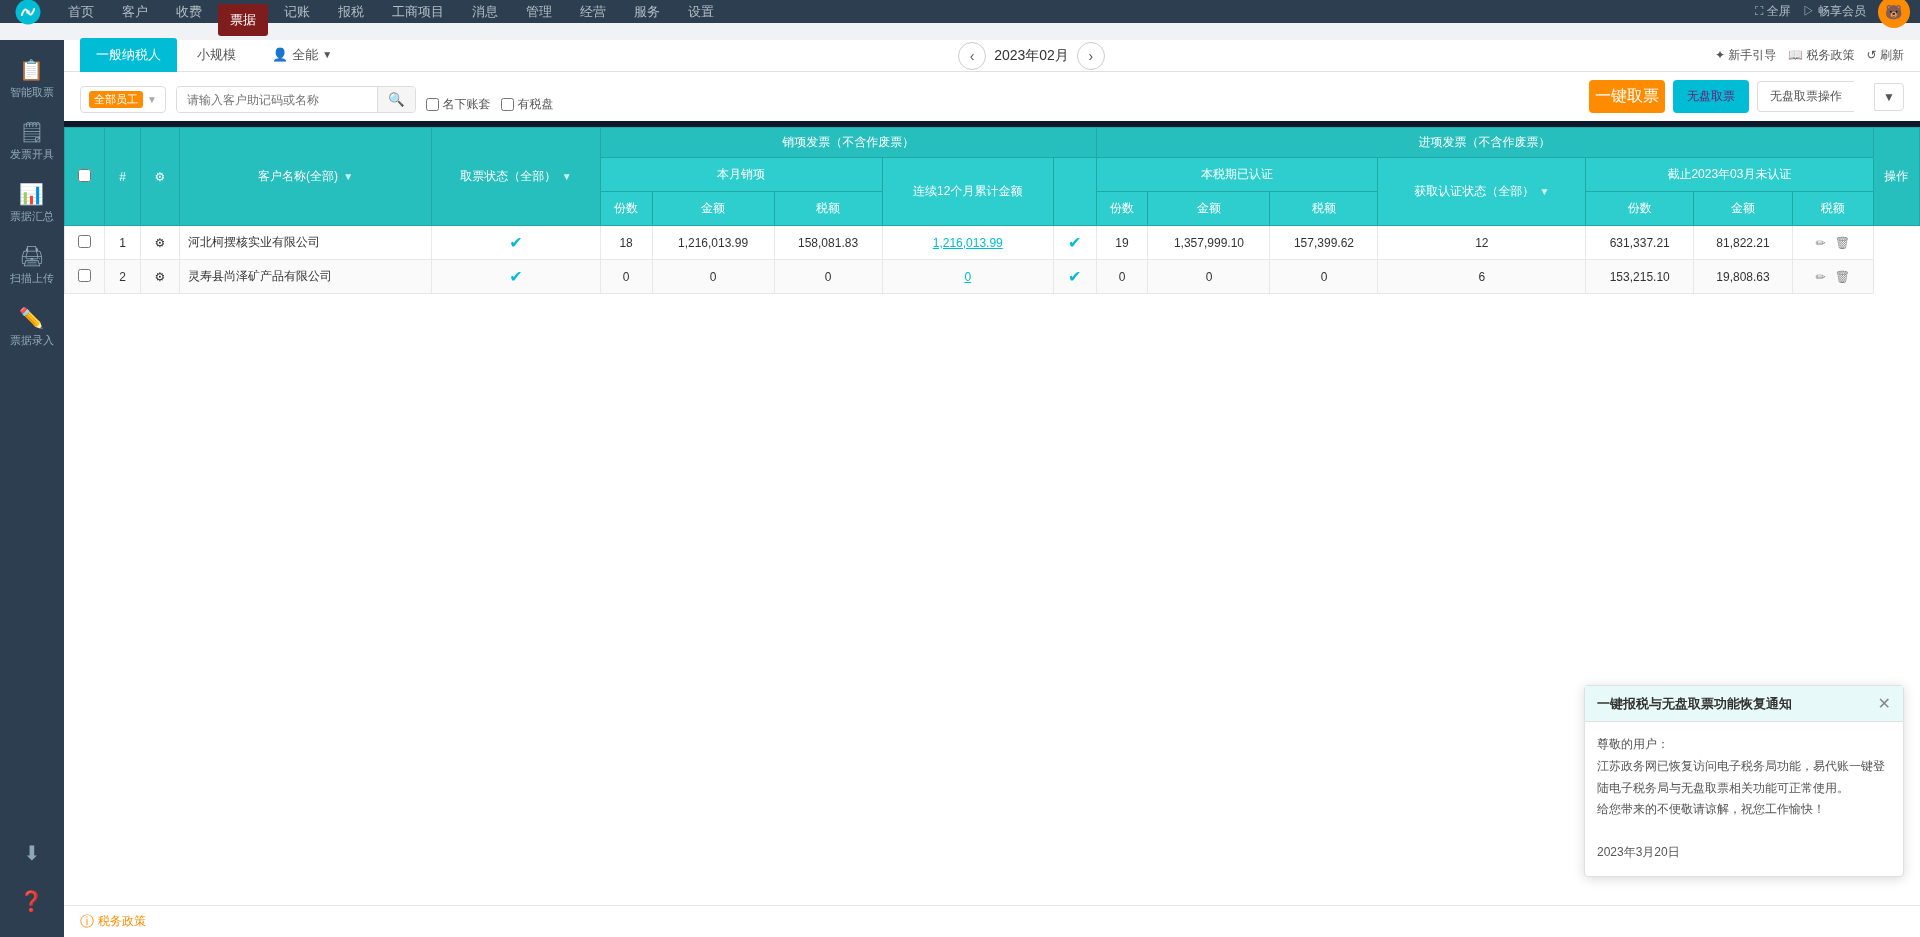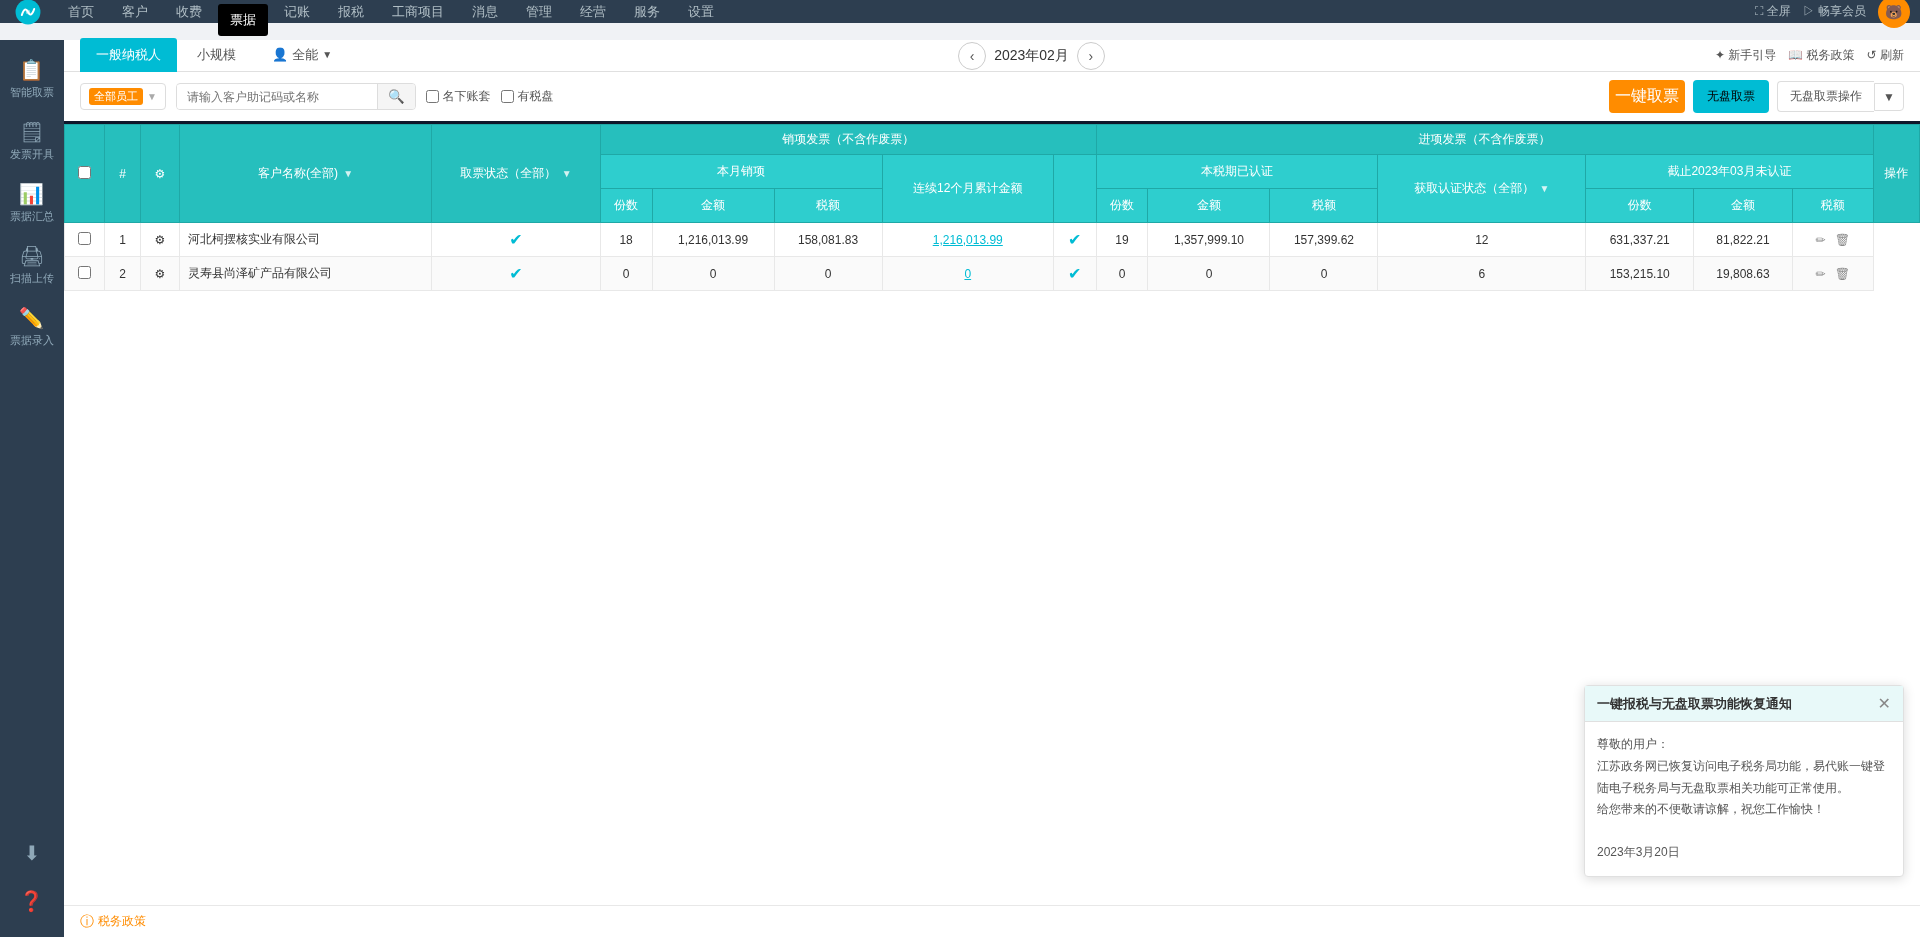--- a/index.html
+++ b/index.html
@@ -34,21 +34,21 @@
     .top-nav .nav-item {
       color: #b0bec5;
       padding: 4px 12px;
       cursor: pointer;
       border-radius: 3px;
       font-size: 13px;
       height: 32px;
       display: flex;
       align-items: center;
     }
-    .top-nav .nav-item.active { background: #000000; color: #fff; margin-top: 16px; }
+    .top-nav .nav-item.active { background: #7f1d1d; color: #fff; margin-top: 16px; }
     .top-nav .nav-right {
       display: flex;
       align-items: center;
       gap: 12px;
       color: #b0bec5;
       font-size: 12px;
     }
     .top-nav .nav-right span { cursor: pointer; }
     .avatar {
       width: 32px; height: 32px; border-radius: 50%;
@@ -145,24 +145,24 @@
     }
     .month-label {
       font-size: 14px;
       color: #333;
       font-weight: 500;
     }
 
     
     .toolbar {
       background: #fff;
-      border-bottom: 3px solid #0f172a;
+      border-bottom: 6px solid #0f172a;
       padding: 8px 16px;
       display: flex;
-      align-items: center;
+      align-items: flex-end;
       gap: 10px;
     }
     .select-box {
       display: flex;
       align-items: center;
       border: 1px solid #ddd;
       border-radius: 4px;
       padding: 4px 8px;
       background: #fff;
       cursor: pointer;
@@ -212,30 +212,31 @@
       background: #ff8c00;
       color: #fff;
       border: none;
       border-radius: 4px;
       padding: 6px 6px;
       font-size: 16px;
       cursor: pointer;
     }
     .btn-default {
       background: #00bcd4;
-      color: #000000;
+      color: #701a75;
       border: none;
       border-radius: 4px;
       padding: 6px 14px;
       font-size: 12px;
       cursor: pointer;
     }
     .btn-split {
       display: flex;
       align-items: center;
+      gap: 20px;
     }
     .btn-split .btn-main {
       background: #fff;
       color: #555;
       border: 1px solid #ddd;
       border-right: none;
       border-radius: 4px 0 0 4px;
       padding: 6px 12px;
       font-size: 12px;
       cursor: pointer;

